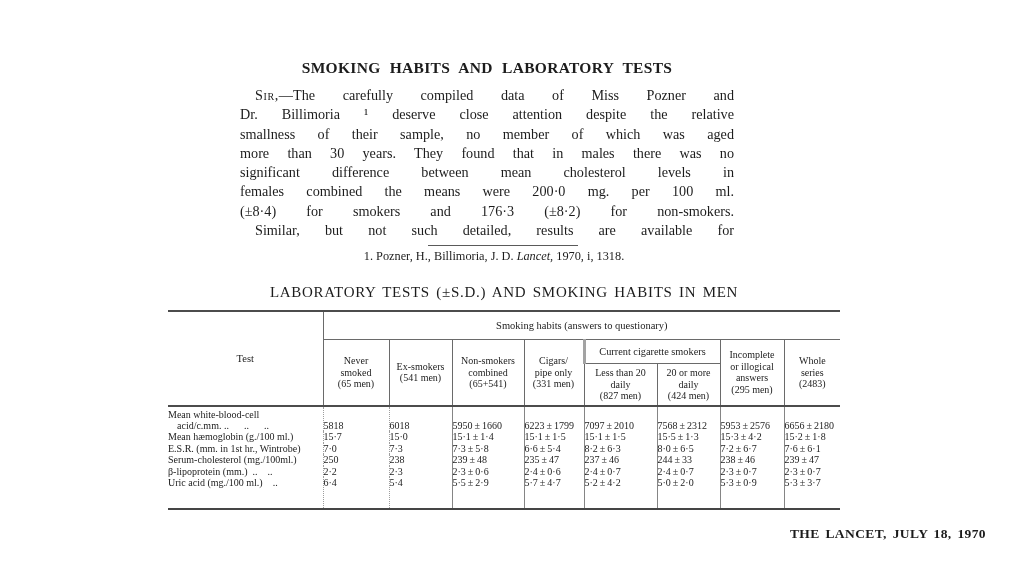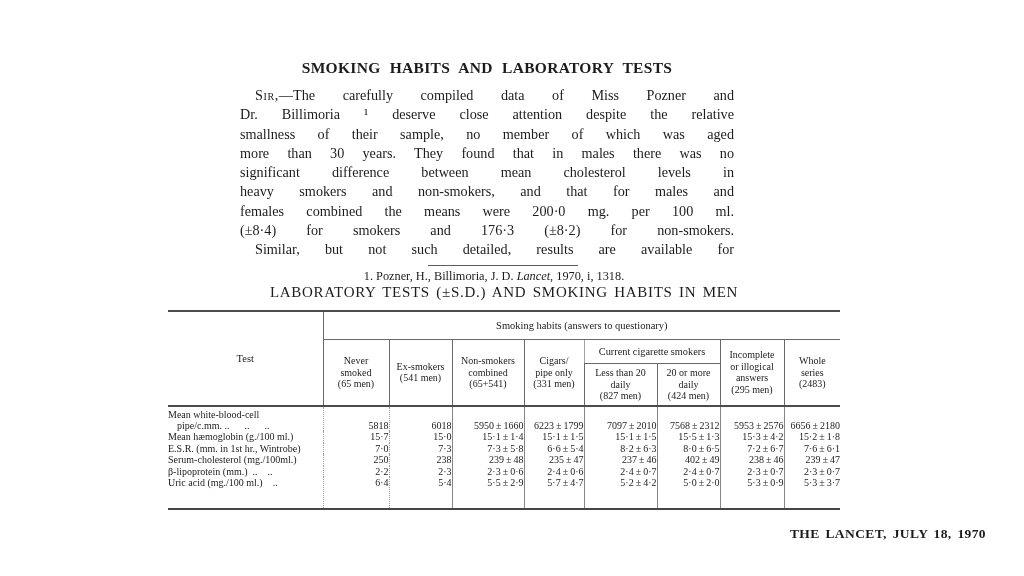--- a/index.html
+++ b/index.html
@@ -42,26 +42,26 @@
     white-space:pre-line; padding:3px 1px;
   }
   .lab th.corner { font-size:10.5px; border-bottom:2px solid #4c4c4c; }
   .lab th.group {
     font-size:10.5px; height:21px;
     border-left:1px solid #6a6a6a; border-bottom:1px solid #6a6a6a;
   }
   .lab th.colh { border-left:1px solid #6a6a6a; border-bottom:2px solid #4c4c4c; }
   .lab th.subgroup {
     font-size:10.3px; height:17px;
-    border-left:1px solid #a3a3a3; border-bottom:1px solid #6a6a6a;
+    border-left:3px solid #a3a3a3; border-bottom:1px solid #6a6a6a;
   }
   .lab th.subh { border-left:1px solid #6a6a6a; border-bottom:2px solid #4c4c4c; }
 
   .lab tbody td {
-    font-size:10px; line-height:11.4px; text-align:right; vertical-align:bottom;
+    font-size:10px; line-height:11.4px; text-align:left; vertical-align:bottom;
     border-left:1px solid #858585;
   }
   .lab tbody td.rowlabel { text-align:left; border-left:none; }
   .lab tbody td.c1, .lab tbody td.c2 { border-left:1px dotted #9d9d9d; }
   .lab tbody tr:first-child td { padding-top:2px; }
   .lab tbody tr:last-child td { padding-bottom:20px; }
   .rowlabel .lbl2 { padding-left:9px; }
 
   
   .pagefooter {
@@ -77,21 +77,20 @@
 
   <div class="letter">
     <h1 class="letter-title">SMOKING HABITS AND LABORATORY TESTS</h1>
     <div>
       <div class="bline indent"><span class="smallcaps">Sir,</span><span>—The carefully compiled data of Miss Pozner and</span></div>
       <div id="body-lines">
           <div class="bline">Dr. Billimoria ¹ deserve close attention despite the relative</div>
           <div class="bline">smallness of their sample, no member of which was aged</div>
           <div class="bline">more than 30 years.  They found that in males there was no</div>
           <div class="bline">significant difference between mean cholesterol levels in</div>
-          <div class="bline">heavy smokers and non-smokers, and that for males and</div>
           <div class="bline">females combined the means were 200·0 mg. per 100 ml.</div>
           <div class="bline">(±8·4) for smokers and 176·3 (±8·2) for non-smokers.</div>
           <div class="bline indent">Similar, but not such detailed, results are available for</div>
         </div>
     </div>
     <div class="fnrule"></div>
     <div class="footnote"><span>1. Pozner, H., Billimoria, J. D. </span><span class="it">Lancet,</span><span> 1970, i, 1318.</span></div>
   </div>
 
   <div class="tableblock">
@@ -140,21 +139,21 @@
 (827 men)</th>
           <th class="subh">20 or more
 daily
 (424 men)</th>
         </tr>
       </thead>
       <tbody id="lab-tbody">
           <tr>
             <td class="rowlabel">
               <div>Mean white-blood-cell</div>
-              <div class="lbl2">pipe/c.mm. ..  ..  ..</div>
+              <div class="lbl2">acid/c.mm. ..  ..  ..</div>
             </td>
             <td class="c1">5818</td>
             <td class="c2">6018</td>
             <td class="c3">5950 ± 1660</td>
             <td class="c4">6223 ± 1799</td>
             <td class="c5">7097 ± 2010</td>
             <td class="c6">7568 ± 2312</td>
             <td class="c7">5953 ± 2576</td>
             <td class="c8">6656 ± 2180</td>
           </tr>
@@ -186,21 +185,21 @@
           </tr>
           <tr>
             <td class="rowlabel">
               <div>Serum-cholesterol (mg./100ml.)</div>
             </td>
             <td class="c1">250</td>
             <td class="c2">238</td>
             <td class="c3">239 ± 48</td>
             <td class="c4">235 ± 47</td>
             <td class="c5">237 ± 46</td>
-            <td class="c6">402 ± 49</td>
+            <td class="c6">244 ± 33</td>
             <td class="c7">238 ± 46</td>
             <td class="c8">239 ± 47</td>
           </tr>
           <tr>
             <td class="rowlabel">
               <div>β-lipoprotein (mm.) .. ..</div>
             </td>
             <td class="c1">2·2</td>
             <td class="c2">2·3</td>
             <td class="c3">2·3 ± 0·6</td>

